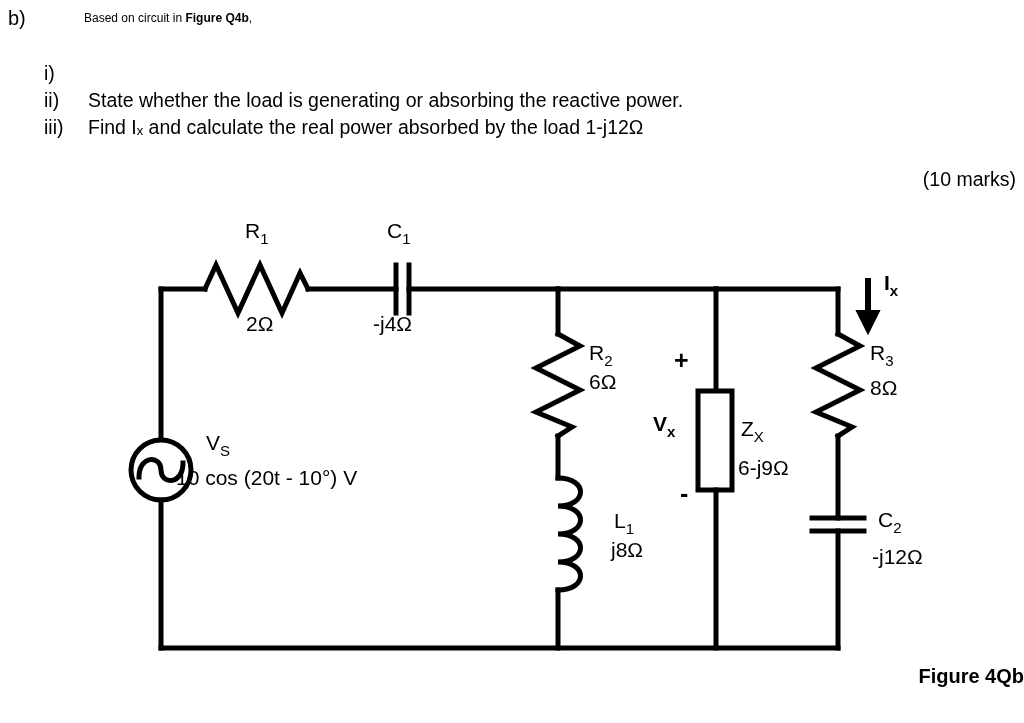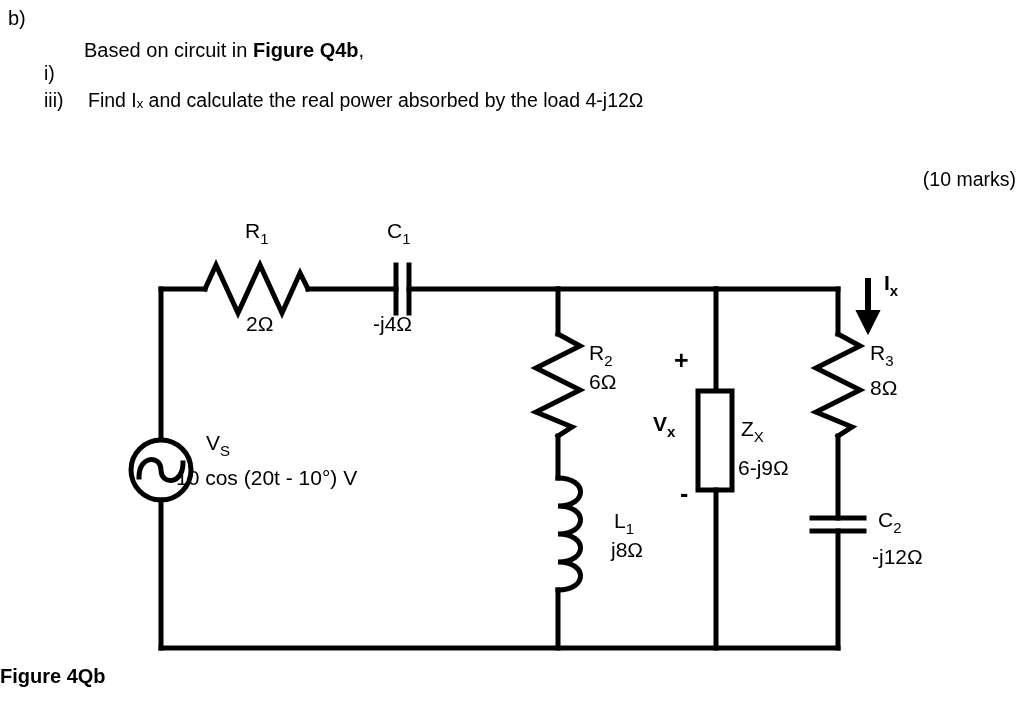--- a/index.html
+++ b/index.html
@@ -27,24 +27,23 @@
     position: absolute;
     left: 8px;
     top: 6px;
     font-size: 20px;
     line-height: 24px;
   }
   .q-stem {
     position: absolute;
     left: 84px;
     top: 6px;
-    font-size: 20px;
+    font-size: 12px;
     line-height: 24px;
     white-space: nowrap;
-    margin-top: 32px;
   }
   .q-stem b { font-weight: bold; }
 
   .sub-list {
     position: absolute;
     left: 44px;
     top: 60px;
     width: 960px;
   }
   .sub-item {
@@ -84,21 +83,21 @@
     text-decoration: underline;
   }
   #circuit-svg {
     display: block;
   }
   .cap-title {
     position: absolute;
     left: 0;
     top: 665px;
     width: 1024px;
-    text-align: left;
+    text-align: right;
     font-size: 20px;
     font-weight: bold;
   }
 
   
   .lbl { font-family: "Liberation Sans", sans-serif; font-size: 21px; fill: #000; }
   .lbl-b { font-family: "Liberation Sans", sans-serif; font-size: 21px; font-weight: bold; fill: #000; }
   .sub { font-size: 15px; }
   .sign { font-family: "Liberation Sans", sans-serif; font-size: 25px; font-weight: bold; fill: #000; }
 </style>
@@ -107,22 +106,26 @@
 
 <div id="question-block">
   <div class="q-label">b)</div>
   <div class="q-stem"><span>Based on circuit in </span><b>Figure Q4b</b><span>,</span></div>
 
   <div class="sub-list">
     <div class="sub-item">
       <span class="sub-num">i)</span>
     </div>
     <div class="sub-item">
+      <span class="sub-num">ii)</span>
+      <span class="sub-text">State whether the load is generating or absorbing the reactive power.</span>
+    </div>
+    <div class="sub-item">
       <span class="sub-num">iii)</span>
-      <span class="sub-text">Find Iₓ and calculate the real power absorbed by the load 4-j12Ω</span>
+      <span class="sub-text">Find Iₓ and calculate the real power absorbed by the load 1-j12Ω</span>
     </div>
   </div>
 
   <div class="marks">(10 marks)</div>
 </div>
 
 <div id="figure-area">
   <svg id="circuit-svg" width="1024" height="455" viewBox="0 0 1024 455">
     <g stroke="#000" stroke-width="5" fill="none" stroke-linecap="square" stroke-linejoin="miter">
 

